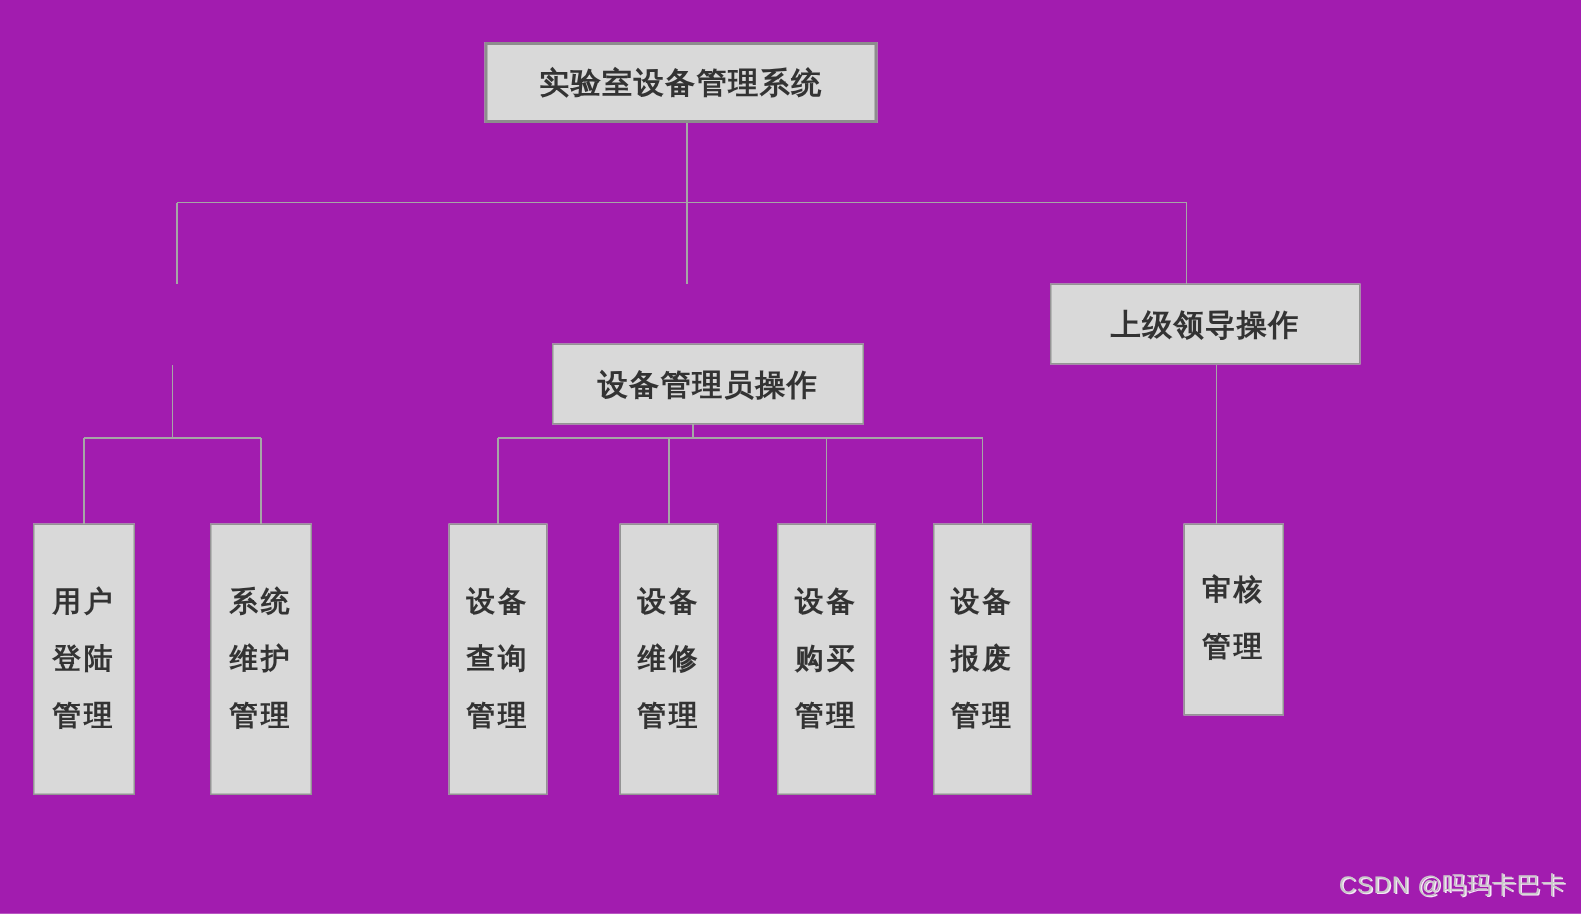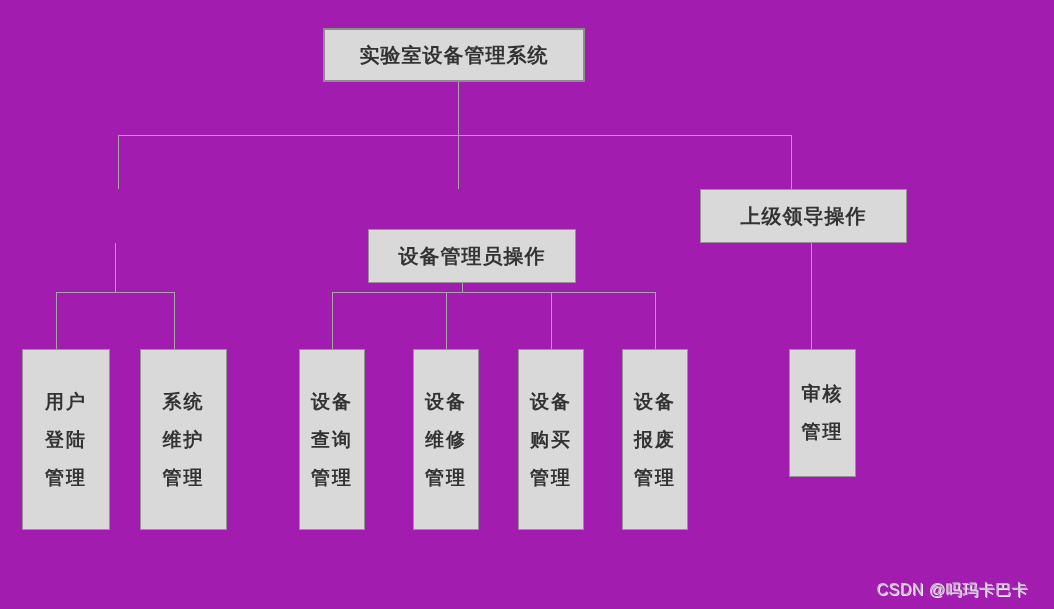--- a/index.html
+++ b/index.html
@@ -42,30 +42,30 @@
   .node-l2a { left: 24px;  width: 210px; }
   .node-l2b { left: 368px; width: 208px; margin-top: 40px; }
   .node-l2c { left: 688px; width: 207px; margin-left: 12px; }
   .leaf {
     top: 349px;
     font-size: 19px;
     line-height: 2.0;
     white-space: pre-line;
     letter-spacing: 2px;
   }
-  .leaf-1 { left: 22px;  width: 88px; height: 181px; }
-  .leaf-2 { left: 140px; width: 87px; height: 181px; }
+  .leaf-1 { left: 22px;  width: 68px; height: 181px; }
+  .leaf-2 { left: 140px; width: 68px; height: 181px; }
   .leaf-3 { left: 299px; width: 66px; height: 181px; }
   .leaf-4 { left: 413px; width: 66px; height: 181px; }
   .leaf-5 { left: 518px; width: 66px; height: 181px; }
   .leaf-6 { left: 622px; width: 66px; height: 181px; }
   .leaf-7 { left: 789px; width: 67px; height: 128px; }
   .watermark {
     position: absolute;
-    right: 26px;
+    right: 10px;
     bottom: 8px;
     font-size: 16px;
     font-weight: normal;
     color: #c9c9c9;
     letter-spacing: 0.5px;
     text-shadow: 1px 1px 0 rgba(255,255,255,0.9);
   }
 </style>
 </head>
 <body>

